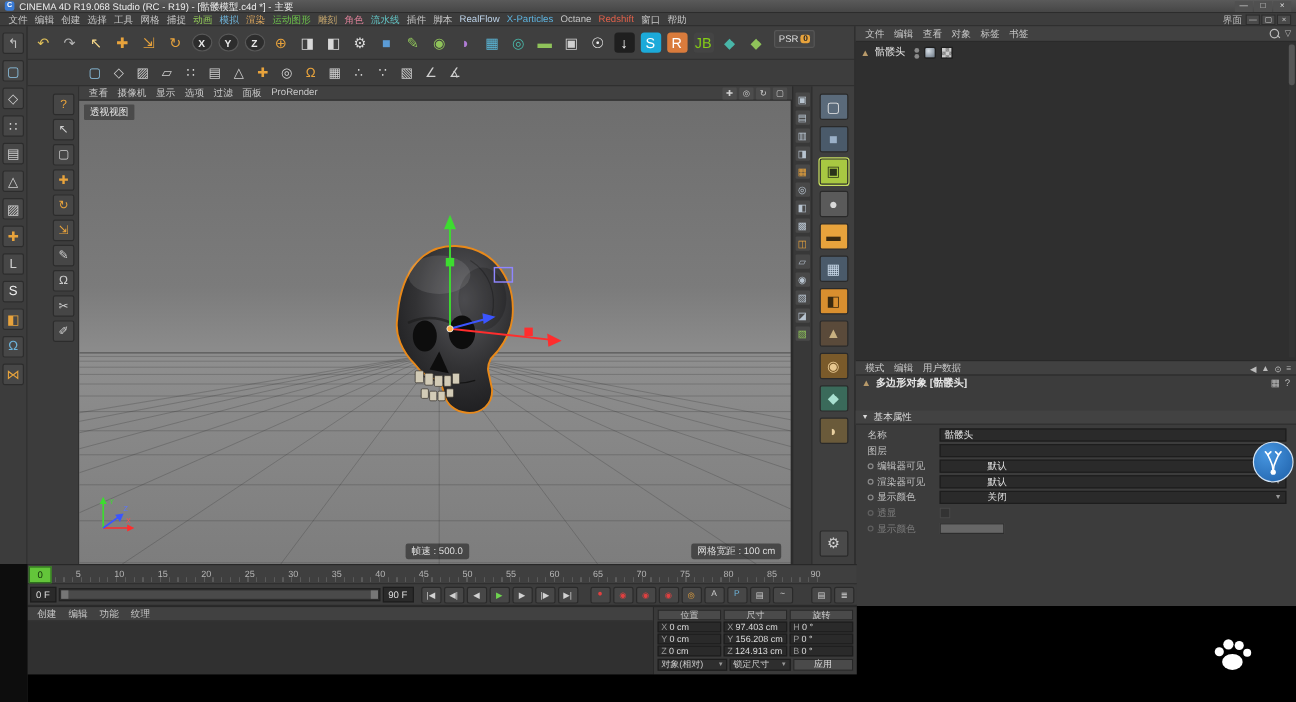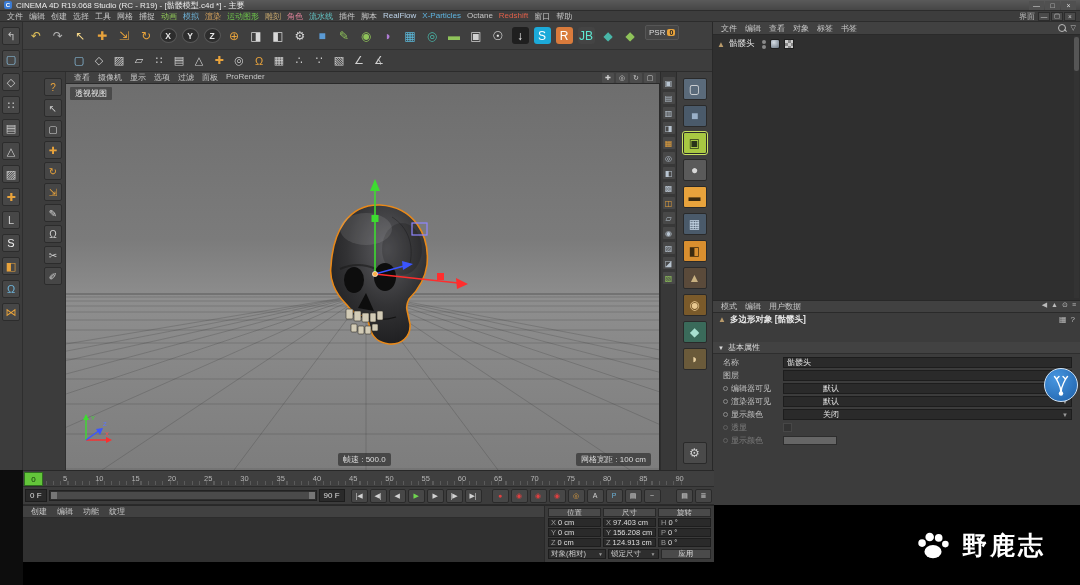--- a/index.html
+++ b/index.html
@@ -73,21 +73,21 @@
 .vis-dots{display:flex;flex-direction:column;gap:1px;margin-left:4px;}
 .vis-dots i{width:4px;height:4px;border-radius:50%;background:#8a8a8a;}
 .tag-phong{width:10px;height:10px;border-radius:2px;background:radial-gradient(circle at 35% 30%,#d6dee6,#66727f);border:1px solid #1f1f1f;}
 .tag-uvw{width:10px;height:10px;border:1px solid #1f1f1f;background-image:linear-gradient(45deg,#888 25%,transparent 25%,transparent 75%,#888 75%),linear-gradient(45deg,#888 25%,#ccc 25%,#ccc 75%,#888 75%);background-size:6px 6px;background-position:0 0,3px 3px;}
 #om-scroll{position:absolute;right:1px;top:14px;width:5px;height:262px;background:#333;}
 #om-scroll .thumb{position:absolute;top:1px;left:0;width:5px;height:34px;background:#565656;border-radius:2px;}
 .mini-search{width:9px;height:9px;position:relative;}
 .mini-search::before{content:"";position:absolute;left:0;top:0;width:6px;height:6px;border:1px solid #bbb;border-radius:50%;}
 .mini-search::after{content:"";position:absolute;left:6px;top:6px;width:3px;height:1px;background:#bbb;transform:rotate(45deg);}
 
-#am-header{position:absolute;left:0;top:278px;width:100%;height:13px;background:#414141;border-top:1px solid #282828;border-bottom:1px solid #2a2a2a;display:flex;align-items:flex-start;font-size:8px;padding:0 4px;}
+#am-header{position:absolute;left:0;top:278px;width:100%;height:13px;background:#414141;border-top:1px solid #282828;border-bottom:1px solid #2a2a2a;display:flex;align-items:flex-end;font-size:8px;padding:0 4px;}
 #am-header .menu-item{padding:0 4px;}
 #am-tools{margin-left:auto;display:flex;gap:4px;font-size:7px;color:#bbb;}
 #am-title{position:absolute;left:0;top:291px;width:100%;height:13px;display:flex;align-items:center;gap:4px;padding:0 5px;}
 #am-title .t{font-weight:bold;color:#e8e8e8;font-size:8.5px;}
 #am-title .right{margin-left:auto;display:flex;gap:4px;font-size:8px;color:#bbb;}
 #am-tabs{position:absolute;left:0;top:304px;width:100%;height:15px;display:flex;gap:2px;padding:1px 4px;}
 .am-tab{padding:1px 9px;background:#4a4a4a;border:1px solid #2a2a2a;border-radius:2px;font-size:8px;color:#c8c8c8;display:flex;align-items:center;}
 .am-tab.active{background:#9ab0c8;color:#16202c;}
 #am-section{position:absolute;left:0;top:320px;width:100%;height:12px;display:flex;align-items:center;gap:4px;padding:0 5px;color:#dadada;font-size:8px;background:#424242;border-bottom:1px solid #2e2e2e;}
 #am-fields{position:absolute;left:0;top:334px;width:100%;}
@@ -288,21 +288,21 @@
 
       <span class="tb-icon">
         <span class="g" style="color: rgb(255, 255, 255); background: rgb(28, 170, 217);">S</span>
       </span>
 
       <span class="tb-icon">
         <span class="g" style="color: rgb(255, 255, 255); background: rgb(217, 123, 60);">R</span>
       </span>
 
       <span class="tb-icon">
-        <span class="g" style="color: #5eead4; background: rgb(68, 68, 68);">JB</span>
+        <span class="g" style="color: #84cc16; background: rgb(68, 68, 68);">JB</span>
       </span>
 
       <span class="tb-icon">
         <span class="g" style="color: rgb(73, 182, 168);">◆</span>
       </span>
 
       <span class="tb-icon">
         <span class="g" style="color: rgb(143, 195, 90);">◆</span>
       </span>
     </div>
@@ -1028,16 +1028,15 @@
   </div>
   <div id="bottom-black"></div>
   <div id="watermark">
     <svg width="38" height="38" viewBox="0 0 40 40">
       <ellipse cx="20" cy="27" rx="9" ry="7" fill="#fff"></ellipse>
       <circle cx="8.5" cy="18" r="4" fill="#fff"></circle>
       <circle cx="16.5" cy="11.5" r="4.5" fill="#fff"></circle>
       <circle cx="26" cy="12.5" r="4" fill="#fff"></circle>
       <circle cx="33" cy="19" r="3.5" fill="#fff"></circle>
     </svg>
-    <span id="wm-text">野鹿志</span>
   </div>
 
 </div>
 
 </body></html>

